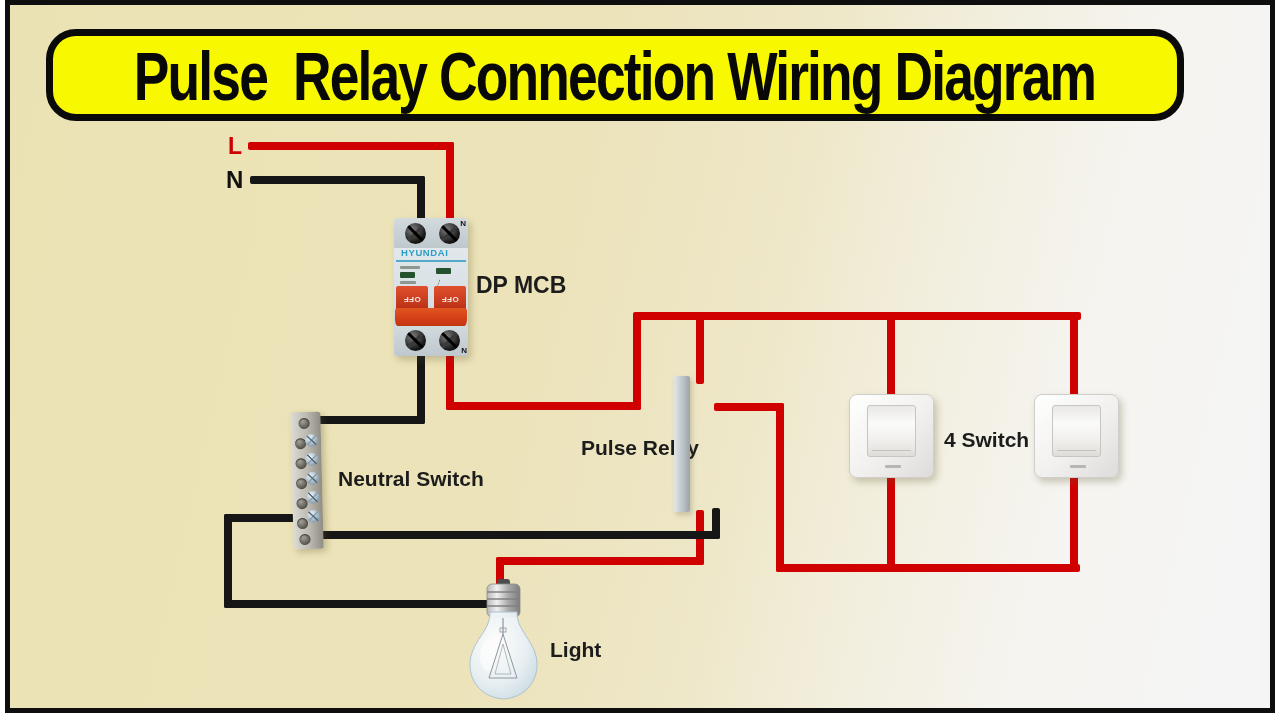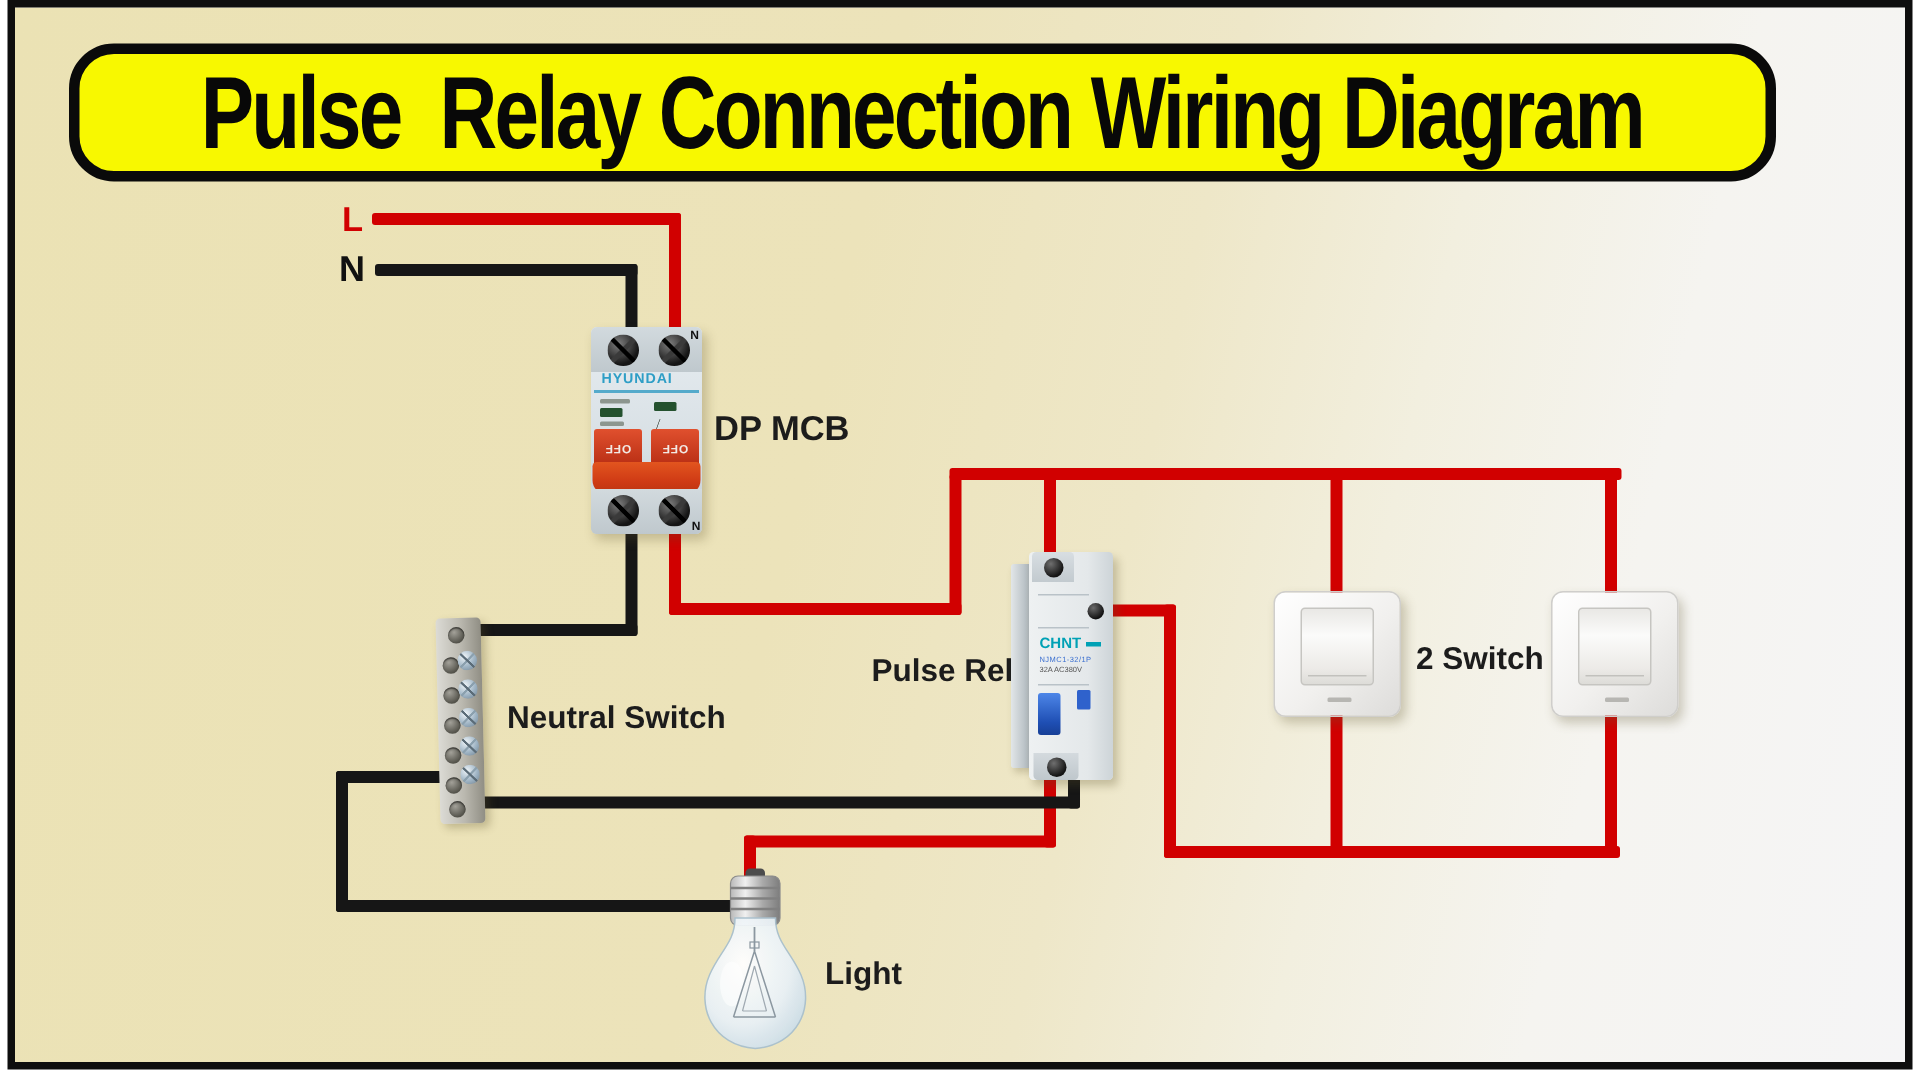--- a/index.html
+++ b/index.html
@@ -129,21 +129,21 @@
 <div class="wire blk" style="left:224px;top:514px;width:8px;height:94px;"></div>
 <div class="wire blk" style="left:224px;top:600px;width:268px;height:8px;"></div>
 <div class="wire blk" style="left:308px;top:531px;width:412px;height:8px;"></div>
 <div class="wire blk" style="left:712px;top:508px;width:8px;height:31px;"></div>
 
 <div class="lbl lbl-line" style="left:228px;top:133px;">L</div>
 <div class="lbl lbl-neutral" style="left:226px;top:166px;">N</div>
 <div class="lbl" style="left:476px;top:272px;font-size:23px;">DP MCB</div>
 <div class="lbl" style="left:581px;top:436px;">Pulse Relay</div>
 <div class="lbl" style="left:338px;top:467px;">Neutral Switch</div>
-<div class="lbl" style="left:944px;top:428px;">2 Switch</div>
+<div class="lbl" style="left:944px;top:428px;">4 Switch</div>
 <div class="lbl" style="left:550px;top:638px;">Light</div>
 
 <div class="mcb">
   <div class="mcb-strip top">
     <div class="screw" style="left:11px;top:5px;"></div>
     <div class="screw" style="left:45px;top:5px;"></div>
     <span class="term-n" style="right:2px;top:1px;">N</span>
   </div>
   <div class="mcb-brand">HYUNDAI</div>
   <div class="mcb-line"></div>
@@ -166,37 +166,20 @@
   <div class="mcb-bar"></div>
   <div class="mcb-strip bottom">
     <div class="screw" style="left:11px;top:4px;"></div>
     <div class="screw" style="left:45px;top:4px;"></div>
     <span class="term-n" style="right:1px;bottom:1px;">N</span>
   </div>
 </div>
 
 <div class="relay">
   <div class="relay-din"></div>
-  <div class="relay-body">
-    <div class="relay-topterm">
-      <div class="rscrew" style="left:8px;top:4px;"></div>
-    </div>
-    <div class="relay-sidescrew"></div>
-    <div class="relay-hline" style="top:28px;"></div>
-    <div class="relay-hline" style="top:50px;"></div>
-    <div class="relay-brand">CHNT</div>
-    <div class="relay-model">NJMC1-32/1P</div>
-    <div class="relay-rating">32A AC380V</div>
-    <div class="relay-hline" style="top:88px;"></div>
-    <div class="relay-toggle"></div>
-    <div class="relay-ind"></div>
-    <div class="relay-step">
-      <div class="rscrew" style="left:9px;top:3px;"></div>
-    </div>
-  </div>
 </div>
 
 <div class="busbar">
   <div class="hole" style="left:8px;top:6px;"></div>
   <div class="hole" style="left:4px;top:26px;"></div>
   <div class="bscrew" style="left:14px;top:22px;"></div>
   <div class="hole" style="left:4px;top:46px;"></div>
   <div class="bscrew" style="left:14px;top:41px;"></div>
   <div class="hole" style="left:4px;top:66px;"></div>
   <div class="bscrew" style="left:14px;top:60px;"></div>

